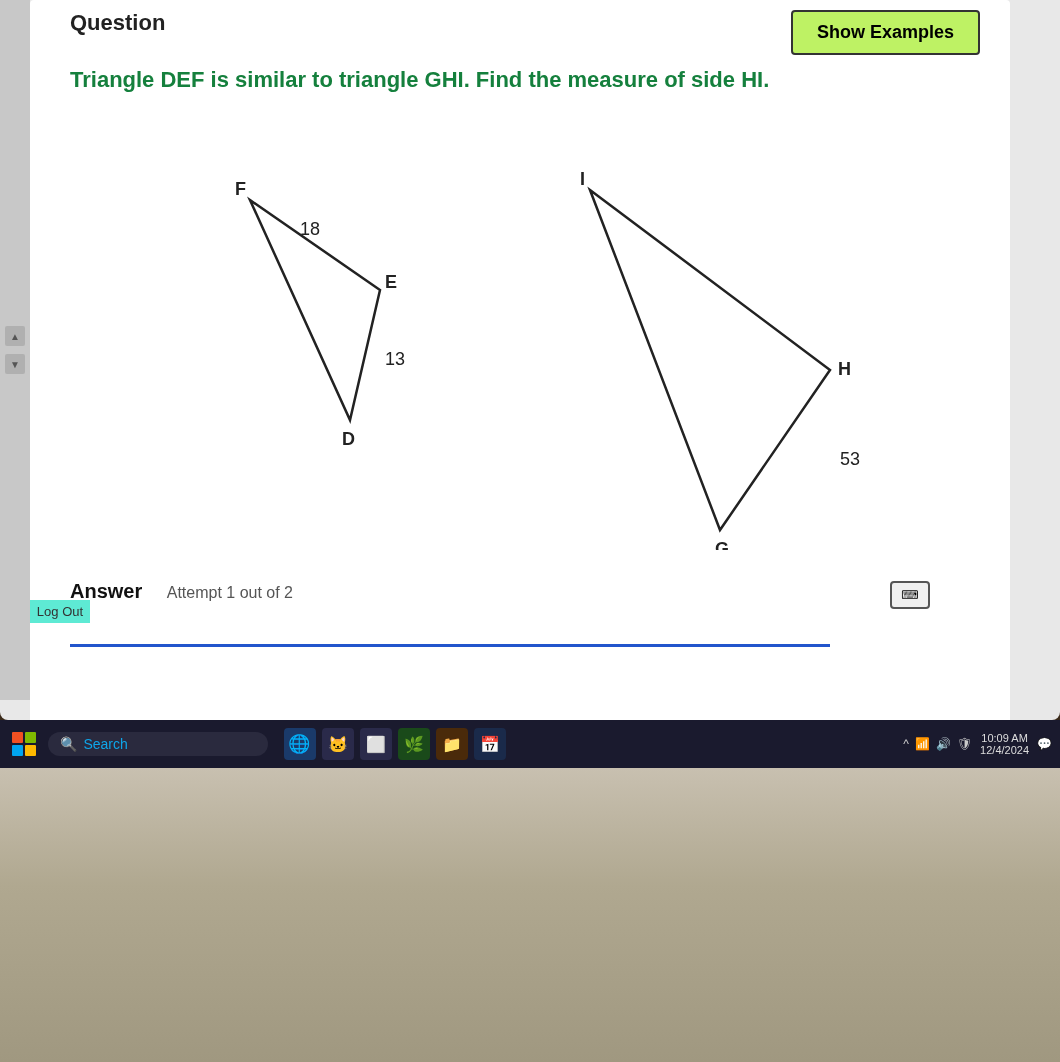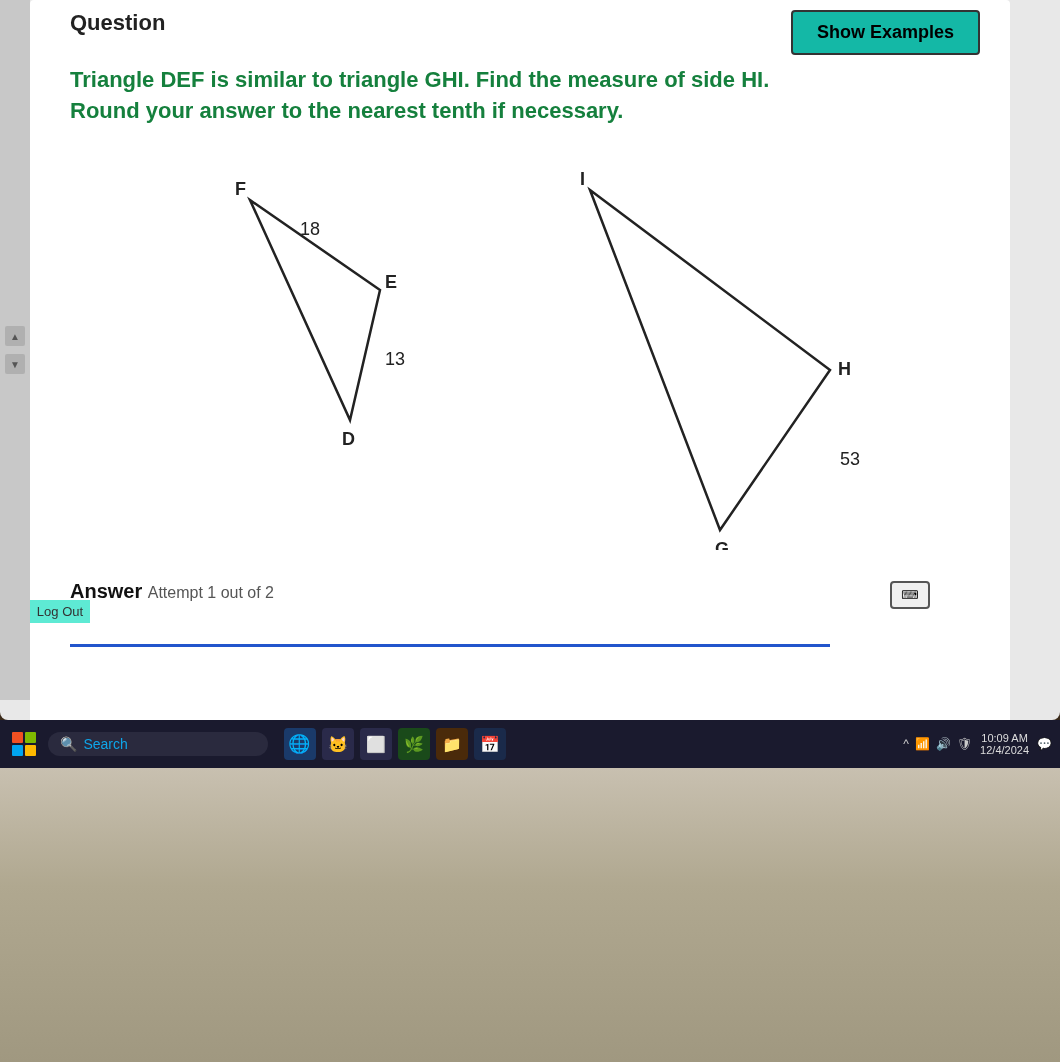--- a/index.html
+++ b/index.html
@@ -67,21 +67,21 @@
       font-weight: bold;
       color: #222;
     }
 
     
     .show-examples-btn {
       position: absolute;
       top: 10px; right: 30px;
       padding: 10px 24px;
       border: 2px solid #333;
-      background: #14b8a6;
+      background: #bef264;
       font-size: 18px;
       font-weight: bold;
       cursor: pointer;
       border-radius: 4px;
     }
 
     
     .problem-text {
       position: absolute;
       top: 65px; left: 40px;
@@ -110,21 +110,21 @@
     .answer-label {
       font-size: 20px;
       font-weight: bold;
       color: #111;
       display: inline;
     }
 
     .attempt-text {
       font-size: 16px;
       color: #555;
-      margin-left: 1px;
+      margin-left: 20px;
       display: inline;
     }
 
     .answer-input-container {
       position: relative;
       margin-top: 8px;
       display: flex;
       align-items: center;
     }
 
@@ -318,21 +318,20 @@
   </div>
 
   <div class="content-area">
 
     <div class="question-header">Question</div>
 
     <button class="show-examples-btn">Show Examples</button>
 
     <div class="problem-text">
       <div>Triangle DEF is similar to triangle GHI. Find the measure of side HI.</div>
-      <div>Round your answer to the nearest tenth if necessary.</div>
     </div>
 
     <div class="diagram-area">
       <svg class="svg-container" viewBox="0 0 900 380" xmlns="http://www.w3.org/2000/svg">
 
         <polygon points="180,30 310,120 280,250" fill="none" stroke="#222" stroke-width="2.5"></polygon>
 
         <text x="165" y="25" font-size="18" font-weight="bold" fill="#222">F</text>
         <text x="315" y="118" font-size="18" font-weight="bold" fill="#222">E</text>
         <text x="272" y="275" font-size="18" font-weight="bold" fill="#222">D</text>

